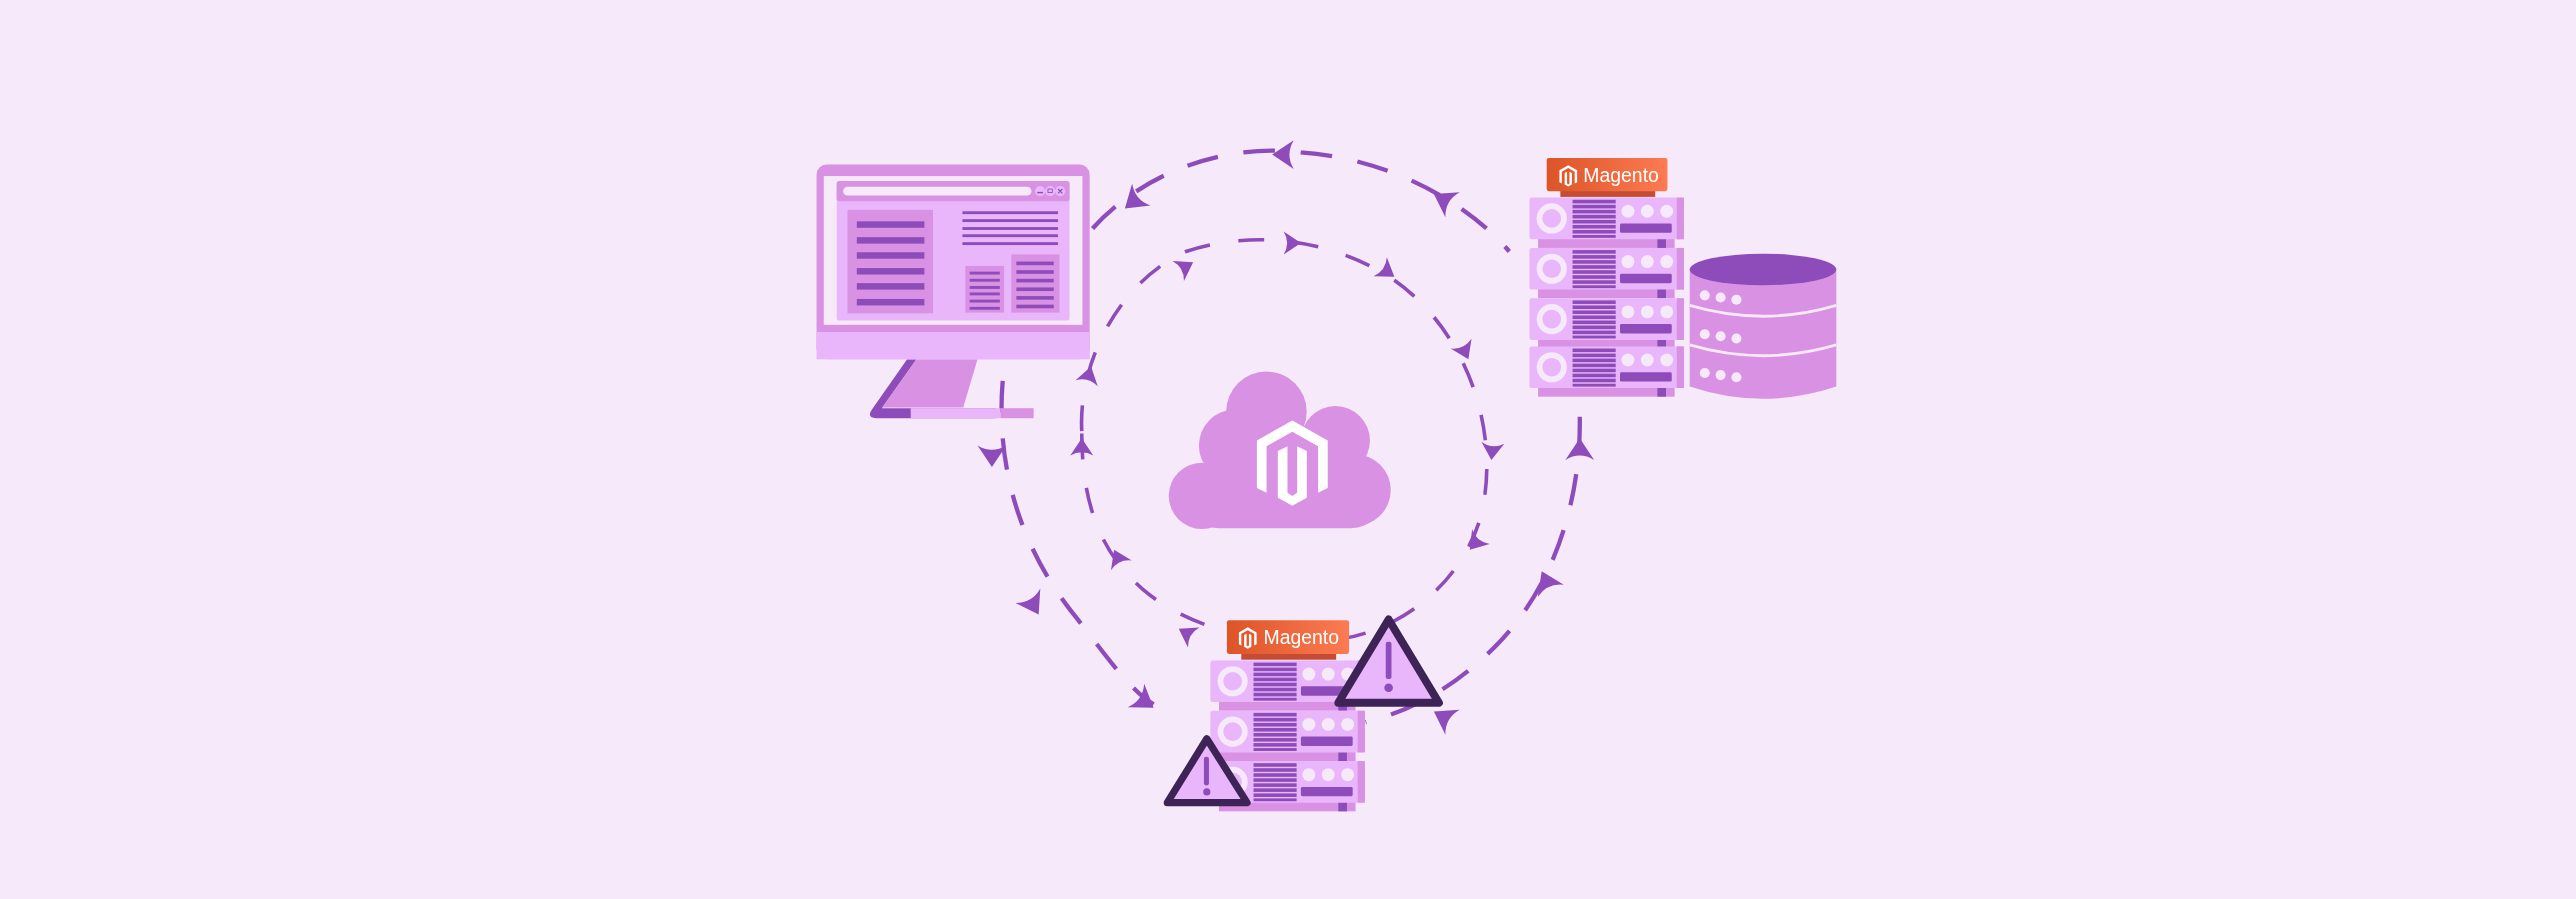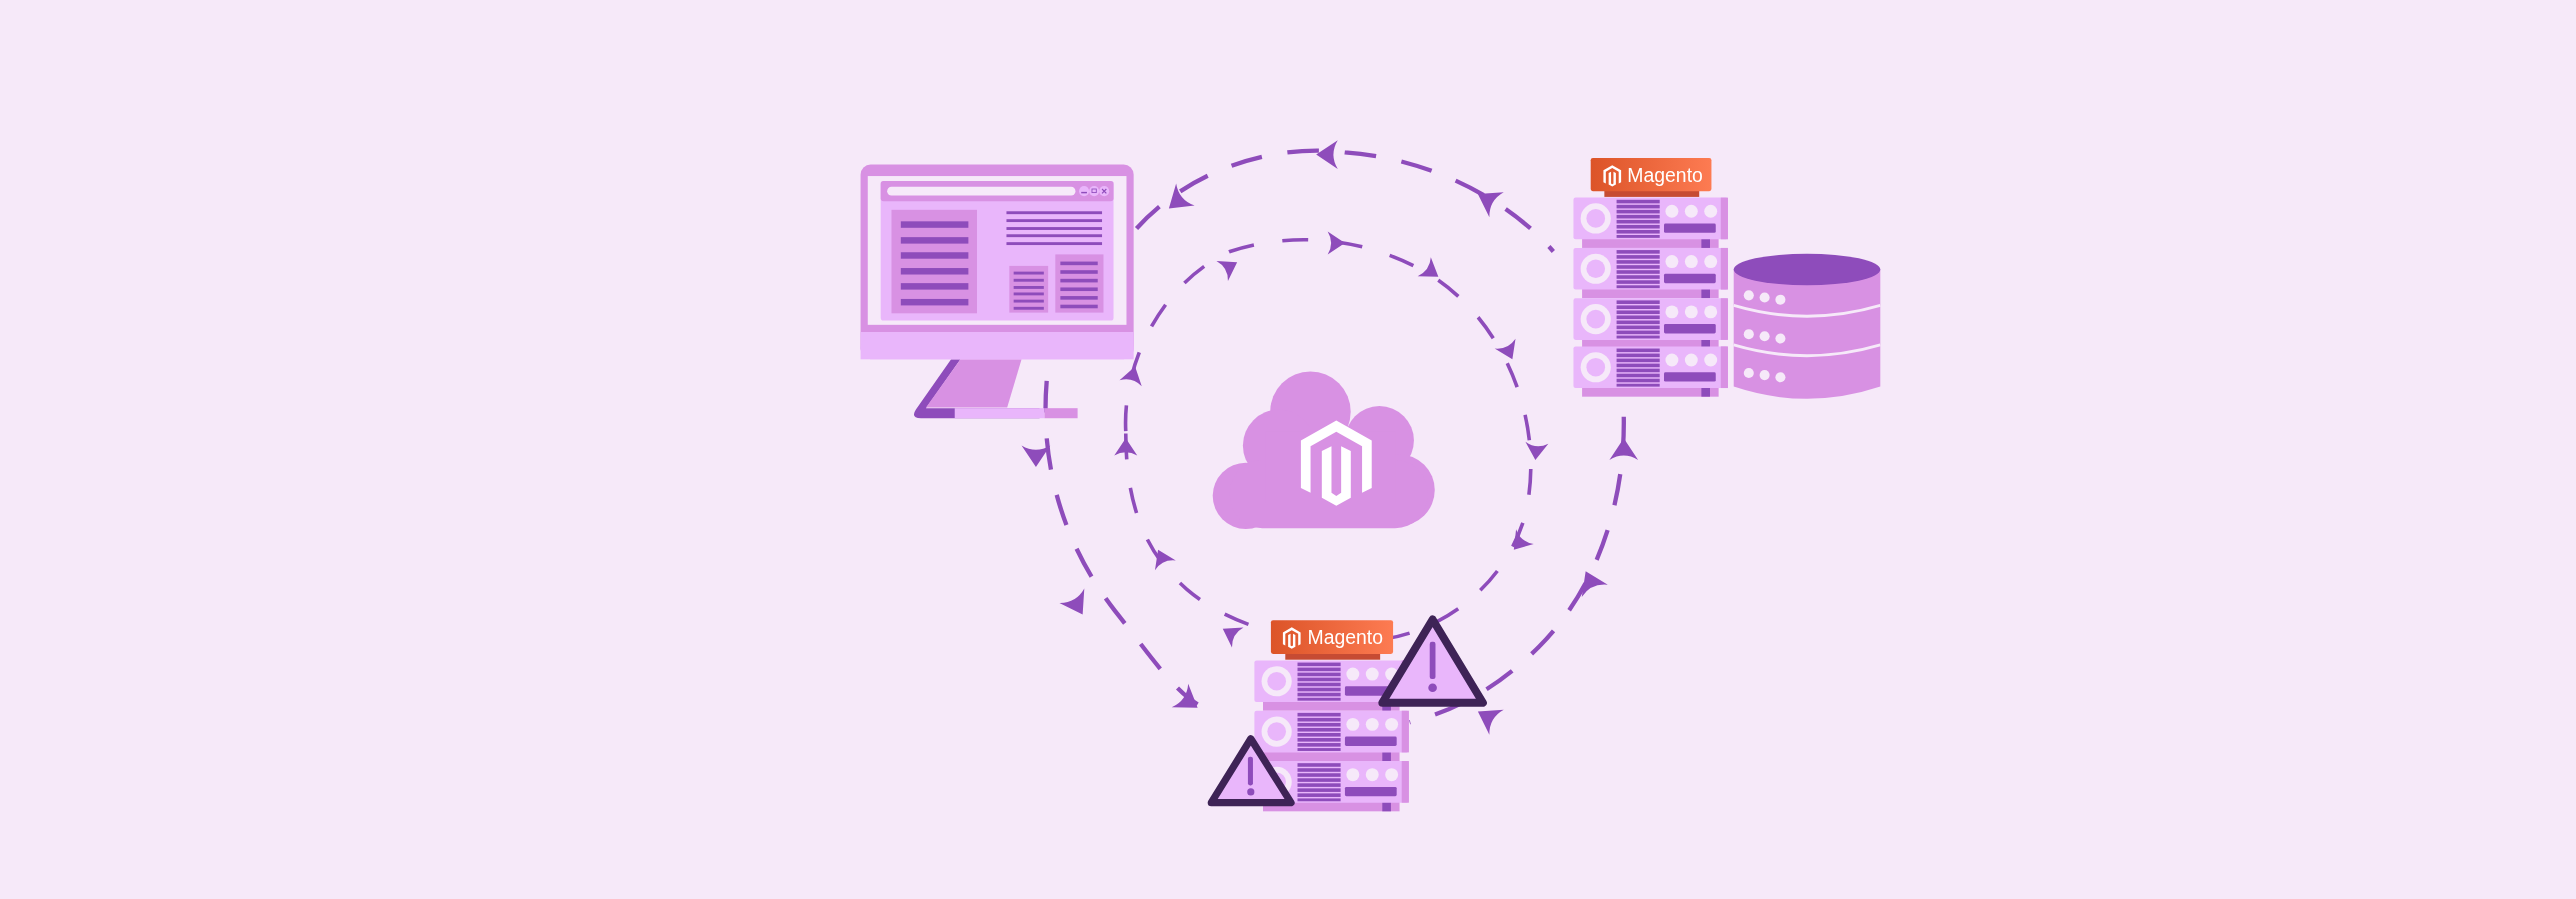--- a/index.html
+++ b/index.html
@@ -1,17 +1,17 @@
 <!DOCTYPE html>
 <html style="font-size:11.5px"><head>
 <meta charset="utf-8">
 <style>
   html, body { margin: 0; padding: 0; }
   body { width: 2576px; height: 899px; background: #f6e9f9; overflow: hidden; }
-  #stage { position: relative; width: 2368px; height: 899px; margin-left: 44px; }
+  #stage { position: relative; width: 2368px; height: 899px; }
   svg { position: absolute; left: 0; top: 0; }
   .badge-text { font-family: "Liberation Sans", "DejaVu Sans", sans-serif; font-size: 27px; fill: #ffffff; }
 </style>
 </head>
 <body>
 
 <div id="stage">
 <svg width="2576" height="899" viewBox="0 0 3584 1251" xmlns="http://www.w3.org/2000/svg">
   <defs>
     <linearGradient id="badgeGrad" x1="0" x2="1" y1="0" y2="0">

